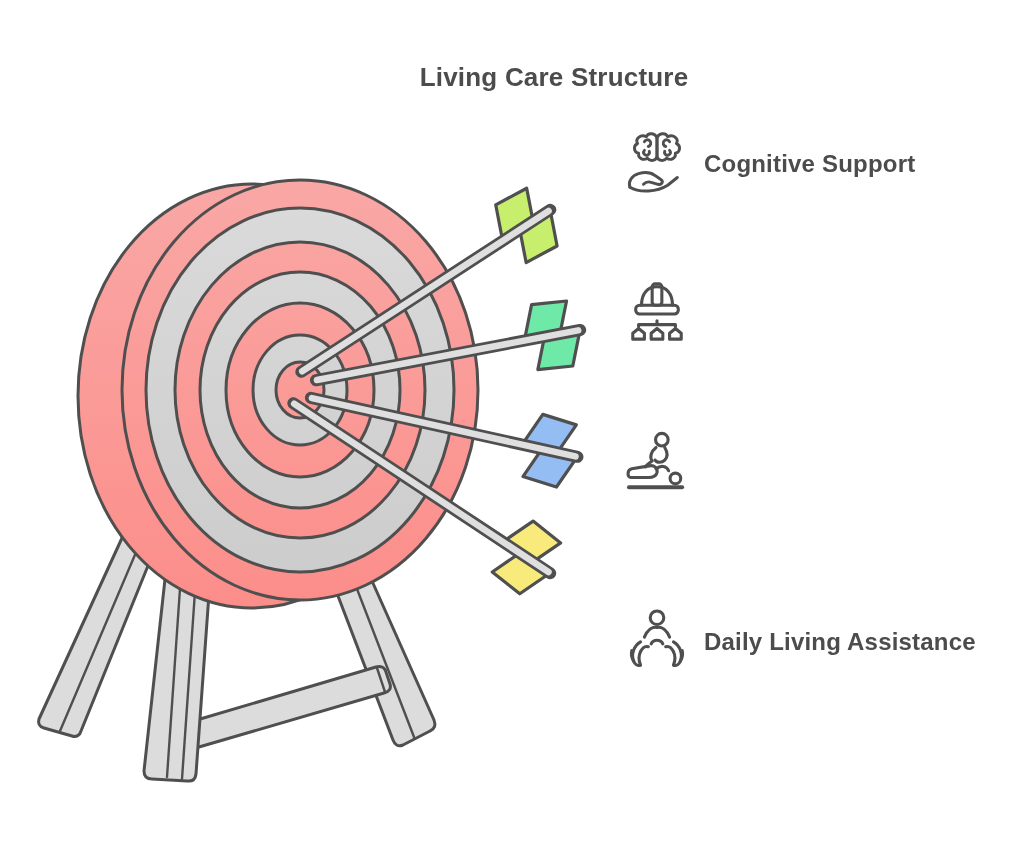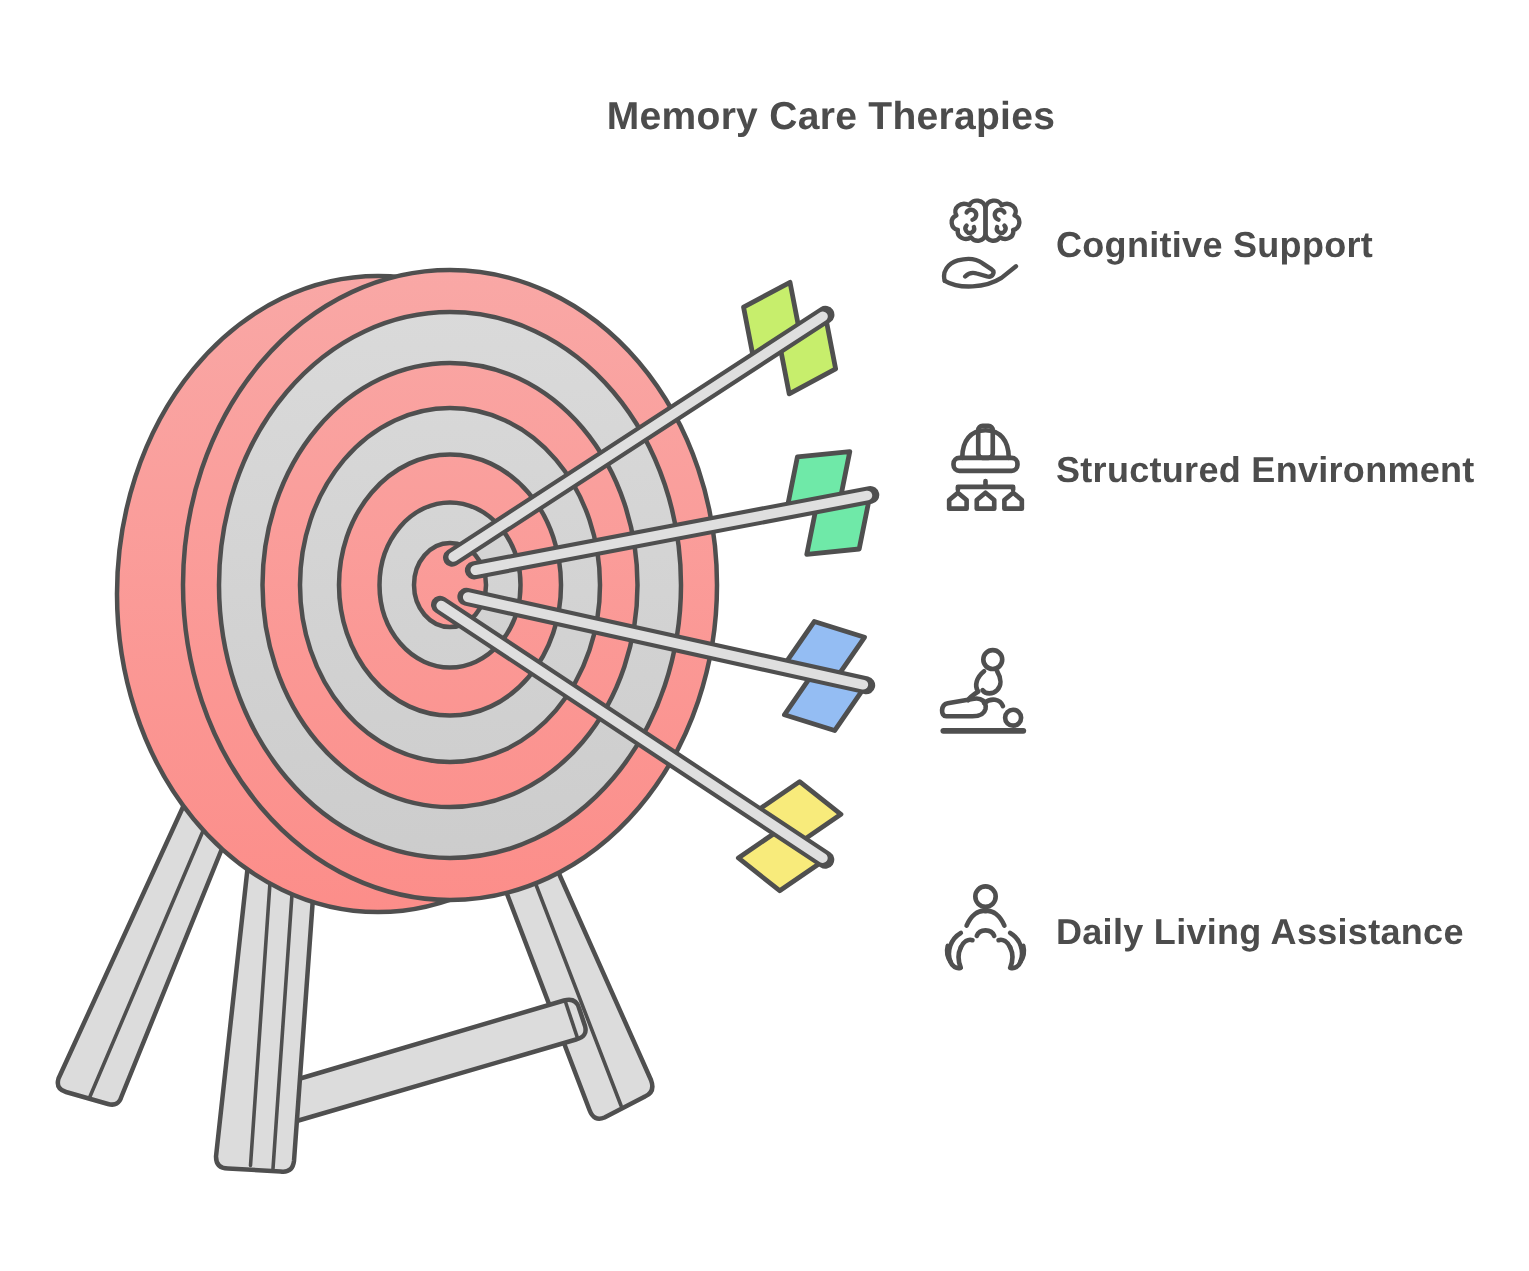--- a/index.html
+++ b/index.html
@@ -24,21 +24,21 @@
   .item  { position:absolute; left:626px; height:70px; display:flex;
            align-items:center; gap:16px; }
   .item .label { font-size:24px; font-weight:700; color:#4c4c4c;
                  white-space:nowrap; letter-spacing:.2px; }
   .ic { stroke:#4f4f4f; stroke-width:3.4; fill:none;
         stroke-linecap:round; stroke-linejoin:round; }
 </style>
 </head>
 <body>
 
-<div class="title">Memory Care Therapies</div>
+<div class="title">Living Care Structure</div>
 
 <svg class="stage" width="1019" height="847" viewBox="0 0 1019 847">
   <defs>
     <linearGradient id="redGrad" gradientUnits="userSpaceOnUse" x1="0" y1="175" x2="0" y2="615">
       <stop offset="0" stop-color="#f9a8a6"></stop>
       <stop offset="1" stop-color="#fc8d89"></stop>
     </linearGradient>
     <linearGradient id="grayGrad" gradientUnits="userSpaceOnUse" x1="0" y1="175" x2="0" y2="615">
       <stop offset="0" stop-color="#dbdbdb"></stop>
       <stop offset="1" stop-color="#cbcbcb"></stop>
@@ -122,40 +122,39 @@
         <path d="M16,27 C16,15 22,8 32,8 C42,8 48,15 48,27"></path>
         <rect x="27" y="5" width="10" height="22" rx="3"></rect>
         <rect x="10" y="27" width="44" height="9" rx="4"></rect>
         <path d="M13,47 H51 M32,43 V47 M13,47 V49 M51,47 V49"></path>
         <path d="M7,62 V56 L13,51 L19,56 V62 Z"></path>
         <path d="M26,62 V56 L32,51 L38,56 V62 Z"></path>
         <path d="M45,62 V56 L51,51 L57,56 V62 Z"></path>
       </g>
     </svg>
   </span>
-  <span class="label">Structured Environment</span>
 </div>
 
 <div class="item" style="top:429px">
   <span>
     <svg width="62" height="68" viewBox="0 0 64 68">
       <g class="ic" style="stroke-width:3.2">
         <circle cx="37" cy="11" r="6.5"></circle>
         <path d="M31,19 C26,23 24,29 27,33 C24,35 21,37 20,39"></path>
         <path d="M40,19 C43,24 43,29 40,32 C37,35 32,35 30,32"></path>
         <path d="M5,50 C1,50 1,42 6,41 L24,38 C29,37 33,40 32,45 C31,49 27,50 23,50 Z"></path>
         <path d="M31,41 C36,37 42,38 44,43"></path>
         <circle cx="51" cy="51" r="5.5"></circle>
         <path d="M3,60 H58" style="stroke-width:4"></path>
       </g>
     </svg>
   </span>
 </div>
 
-<div class="item" style="top:587px">
+<div class="item" style="top:607px">
   <span>
     <svg width="62" height="68" viewBox="0 0 64 68">
       <g class="ic" style="stroke-width:3.2">
         <circle cx="32" cy="11" r="7"></circle>
         <path d="M19,31 C22,24 27,20 32,21 C37,20 42,24 45,31"></path>
         <path d="M26,38 C28,33 36,33 38,38"></path>
         <path d="M15,36 C8,40 5,49 8,56 C9,59 12,61 15,60 C13,55 13,50 15,46"></path>
         <path d="M8,56 C6,53 5,49 6,45"></path>
         <path d="M15,46 C17,42 20,40 23,41"></path>
         <path d="M49,36 C56,40 59,49 56,56 C55,59 52,61 49,60 C51,55 51,50 49,46"></path>

